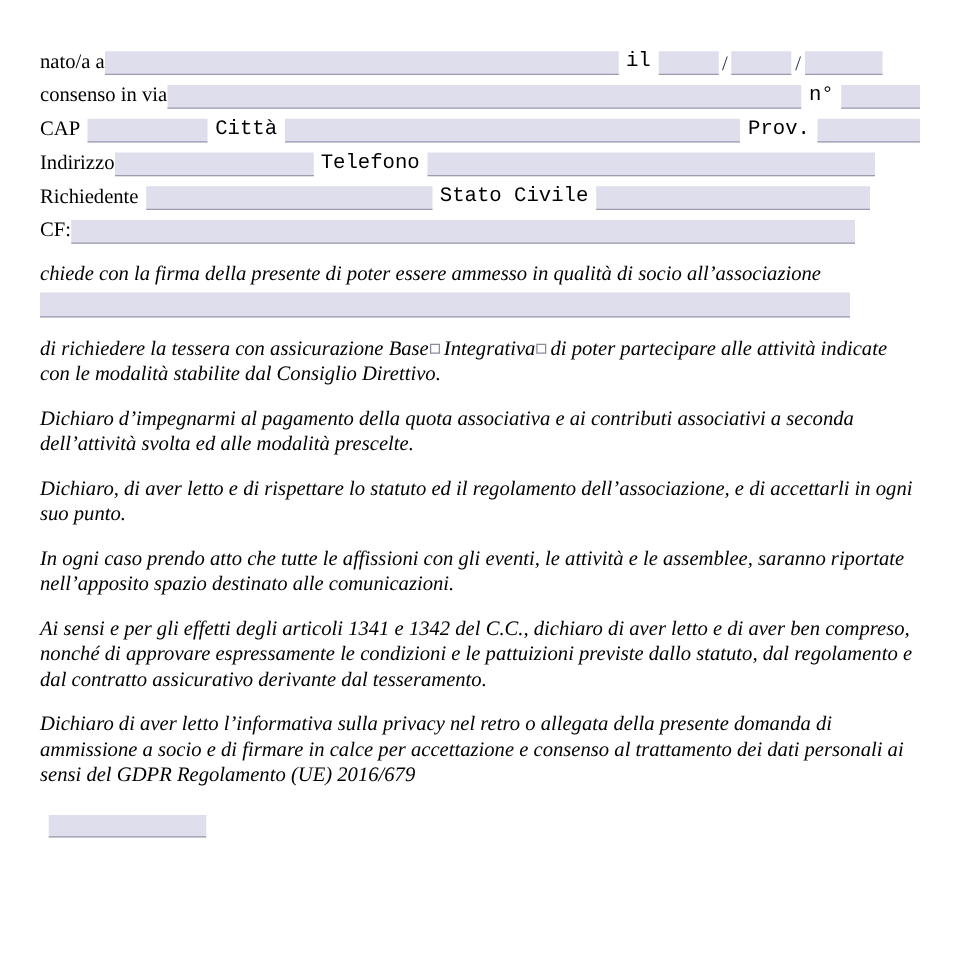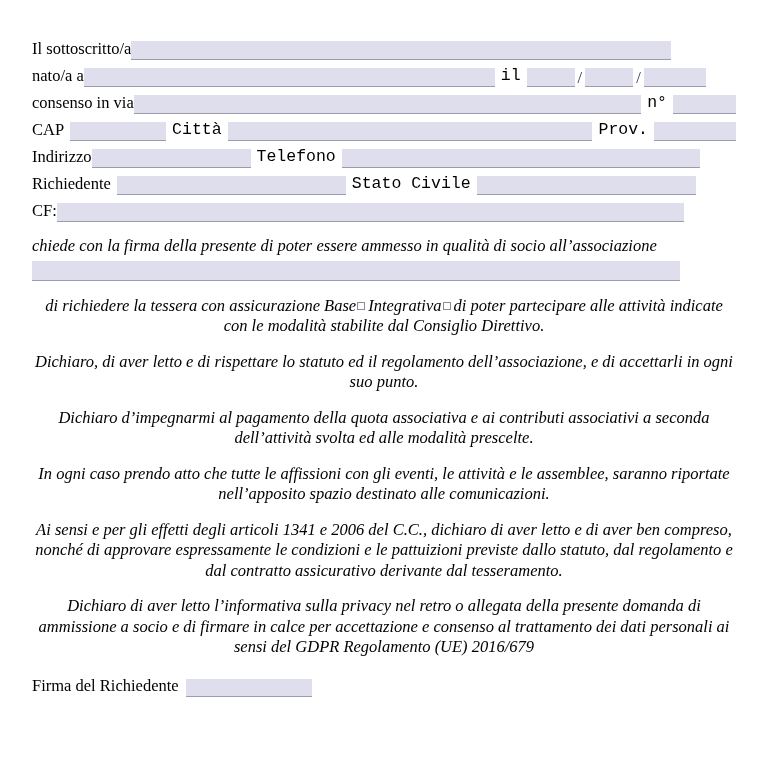--- a/index.html
+++ b/index.html
@@ -67,21 +67,21 @@
 
   
   .para {
     font-size: 16.5px;
     line-height: 20.5px;
     margin: 0;
     text-align: left;
     font-style: italic;
   }
   .para-intro { margin-top: 14px; }
-  .gap-md  { margin-top: 15px; text-align: center; }
+  .gap-md  { margin-top: 15px; }
 
   
   .cbx {
     display: inline-block;
     width: 8px;
     height: 8px;
     border: 1px solid #8a8a9c;
     background: #ffffff;
     vertical-align: 1px;
     box-sizing: border-box;
@@ -103,24 +103,20 @@
     border-bottom: 1.6px solid #9b9bb0;
     box-sizing: border-box;
     margin-left: 7px;
   }
 </style>
 </head>
 <body>
 
 <div class="page">
 
-  <div class="field-row">
-    <span class="lbl">Il sottoscritto/a</span>
-    <span class="fld grow" style="margin-right:65px;"></span>
-  </div>
 
   <div class="field-row">
     <span class="lbl">nato/a a</span>
     <span class="fld" style="width:411px;"></span>
     <span class="lbl sp-l sp-r">il</span>
     <span class="fld" style="width:48px;"></span>
     <span class="slash">/</span>
     <span class="fld" style="width:48px;"></span>
     <span class="slash">/</span>
     <span class="fld" style="width:62px;"></span>
@@ -162,29 +158,28 @@
     <span class="fld grow" style="margin-right:52px;"></span>
   </div>
 
   <p class="para para-intro">chiede con la firma della presente di poter essere ammesso in qualità di socio all’associazione</p>
   <div class="wide-field" style="margin-right:56px;"></div>
 
   <p class="para gap-md">
     <span>di richiedere la tessera con assicurazione Base</span><span class="cbx cbx-post"></span><span>Integrativa</span><span class="cbx cbx-post"></span><span>di poter partecipare alle attività indicate con le modalità stabilite dal Consiglio Direttivo.</span>
   </p>
 
+  <p class="para gap-md">Dichiaro d’impegnarmi al pagamento della quota associativa e ai contributi associativi a seconda dell’attività svolta ed alle modalità prescelte.</p>
+
   <p class="para gap-md">Dichiaro, di aver letto e di rispettare lo statuto ed il regolamento dell’associazione, e di accettarli in ogni suo punto.</p>
-
-  <p class="para gap-md">Dichiaro d’impegnarmi al pagamento della quota associativa e ai contributi associativi a seconda dell’attività svolta ed alle modalità prescelte.</p>
 
 
   <p class="para gap-md">In ogni caso prendo atto che tutte le affissioni con gli eventi, le attività e le assemblee, saranno riportate nell’apposito spazio destinato alle comunicazioni.</p>
 
-  <p class="para gap-md">Ai sensi e per gli effetti degli articoli 1341 e 2006 del C.C., dichiaro di aver letto e di aver ben compreso, nonché di approvare espressamente le condizioni e le pattuizioni previste dallo statuto, dal regolamento e dal contratto assicurativo derivante dal tesseramento.</p>
+  <p class="para gap-md">Ai sensi e per gli effetti degli articoli 1341 e 1342 del C.C., dichiaro di aver letto e di aver ben compreso, nonché di approvare espressamente le condizioni e le pattuizioni previste dallo statuto, dal regolamento e dal contratto assicurativo derivante dal tesseramento.</p>
 
   <p class="para gap-md">Dichiaro di aver letto l’informativa sulla privacy nel retro o allegata della presente domanda di ammissione a socio e di firmare in calce per accettazione e consenso al trattamento dei dati personali ai sensi del GDPR Regolamento (UE) 2016/679</p>
 
   <div class="sig-row" style="margin-top:13px;">
-    <span class="lbl">Firma del Richiedente</span>
     <span class="sig-fld" style="width:126px;"></span>
   </div>
 
 </div>
 
 </body></html>

